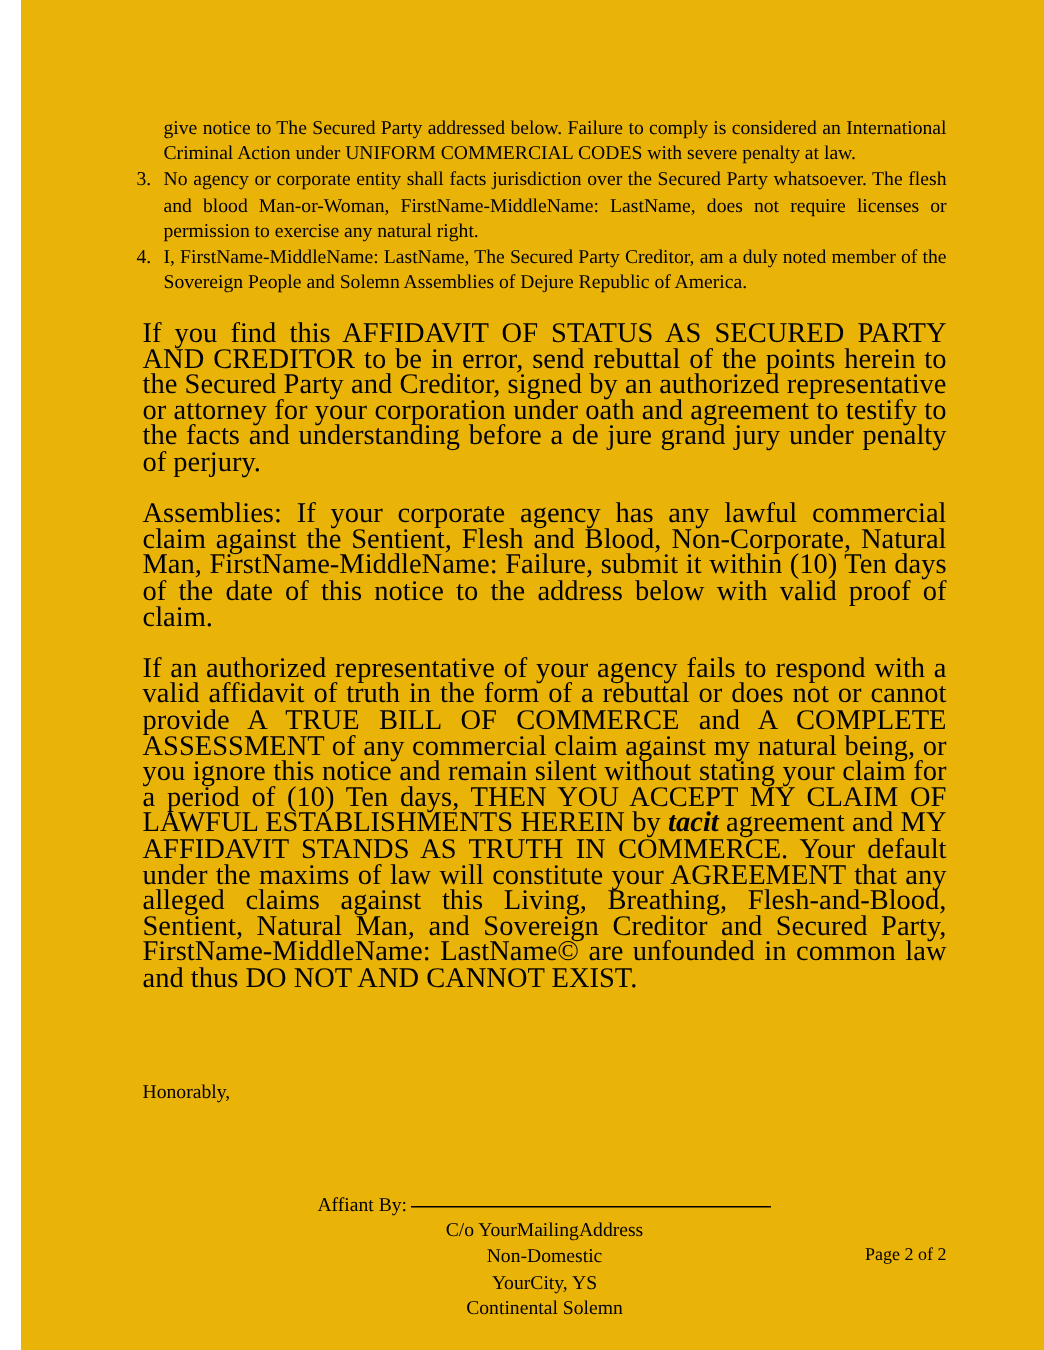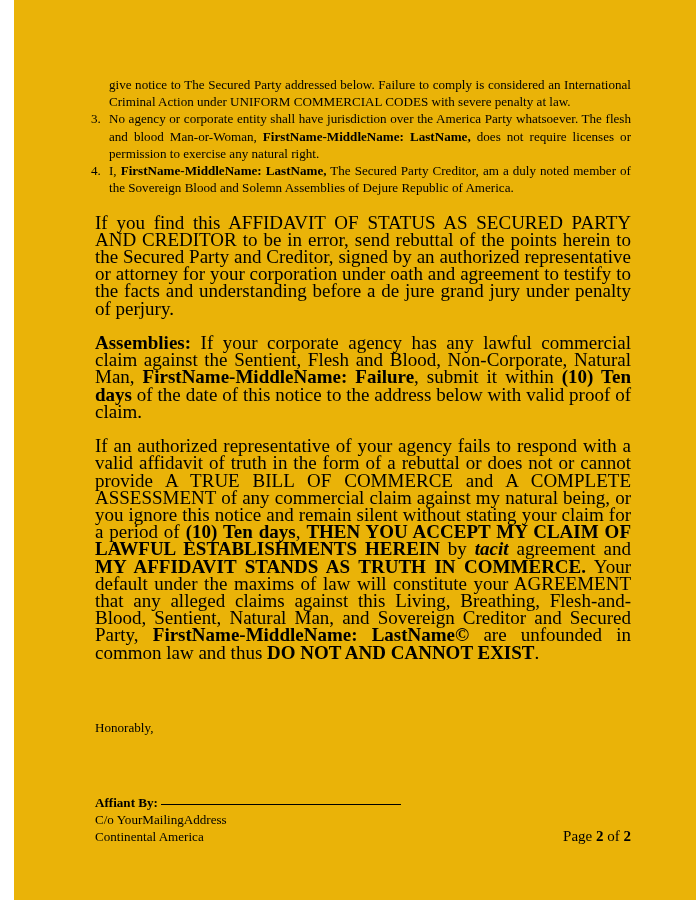--- a/index.html
+++ b/index.html
@@ -62,42 +62,42 @@
   }
   
   .carryover {
     padding-left: 14px;
     font-size: 13.1px;
     line-height: 17.2px;
     text-align: justify;
     text-justify: inter-word;
   }
   b, .b {
-    font-weight: bold;
+    font-weight: normal;
   }
   i, .i {
     font-style: italic;
     font-weight: bold;
   }
   .blockgap-lg {
     height: 17.2px;
   }
   .blockgap-xl {
     height: 58px;
   }
   .closing {
     font-size: 13.1px;
     line-height: 17.2px;
     text-align: left;
     font-family: Liberation Serif, serif;
   }
   .sig-block {
     font-size: 13.1px;
     line-height: 17.2px;
-    text-align: left;
+    text-align: center;
   }
   .sig-line-row {
     display: block;
     white-space: nowrap;
     font-size: 13.1px;
     line-height: 17.2px;
   }
   .sig-rule {
     display: inline-block;
     width: 240px;
@@ -105,39 +105,39 @@
     height: 0;
     vertical-align: 2px;
     margin-left: 3px;
   }
   .footer {
     position: absolute;
     left: 81px;
     top: 828px;
     width: 536px;
     text-align: right;
-    font-size: 15px;
+    font-size: 12px;
     line-height: 17.2px;
   }
 </style>
 </head>
 <body>
 
 <div class="page">
 
   <div class="content">
 
     <div class="carryover"><span>give notice to The Secured Party addressed below. Failure to comply is considered an International Criminal Action under UNIFORM COMMERCIAL CODES with severe penalty at law.</span></div>
 
     <ol class="list">
       <li class="list-item">
-        <span class="marker">3.</span><span>No agency or corporate entity shall have jurisdiction over the America Party whatsoever. The flesh and blood Man-or-Woman, </span><b>FirstName-MiddleName: LastName,</b><span> does not require licenses or permission to exercise any natural right.</span>
+        <span class="marker">3.</span><span>No agency or corporate entity shall facts jurisdiction over the Secured Party whatsoever. The flesh and blood Man-or-Woman, </span><b>FirstName-MiddleName: LastName,</b><span> does not require licenses or permission to exercise any natural right.</span>
       </li>
       <li class="list-item">
-        <span class="marker">4.</span><span>I, </span><b>FirstName-MiddleName: LastName,</b><span> The Secured Party Creditor, am a duly noted member of the Sovereign Blood and Solemn Assemblies of Dejure Republic of America.</span>
+        <span class="marker">4.</span><span>I, </span><b>FirstName-MiddleName: LastName,</b><span> The Secured Party Creditor, am a duly noted member of the Sovereign People and Solemn Assemblies of Dejure Republic of America.</span>
       </li>
     </ol>
 
     <div class="blockgap-lg"></div>
 
     <p class="para"><span>If you find this AFFIDAVIT OF STATUS AS SECURED PARTY AND CREDITOR to be in error, send rebuttal of the points herein to the Secured Party and Creditor, signed by an authorized representative or attorney for your corporation under oath and agreement to testify to the facts and understanding before a de jure grand jury under penalty of perjury.</span></p>
 
     <div class="blockgap-lg"></div>
 
     <p class="para"><b>Assemblies:</b><span> If your corporate agency has any lawful commercial claim against the Sentient, Flesh and Blood, Non-Corporate, Natural Man, </span><b>FirstName-MiddleName: Failure</b><span>, submit it within </span><b>(10) Ten days</b><span> of the date of this notice to the address below with valid proof of claim.</span></p>
@@ -148,20 +148,22 @@
 
     <div class="blockgap-xl"></div>
 
     <div class="closing">Honorably,</div>
 
     <div class="blockgap-xl"></div>
 
     <div class="sig-block">
       <div class="sig-line-row"><b>Affiant By:</b><span class="sig-rule"></span></div>
       <div>C/o YourMailingAddress</div>
-      <div>Continental America</div>
+      <div>Non-Domestic</div>
+      <div>YourCity, YS</div>
+      <div>Continental Solemn</div>
     </div>
 
   </div>
 
   <div class="footer"><span>Page </span><b>2</b><span> of </span><b>2</b></div>
 
 </div>
 
 </body></html>

